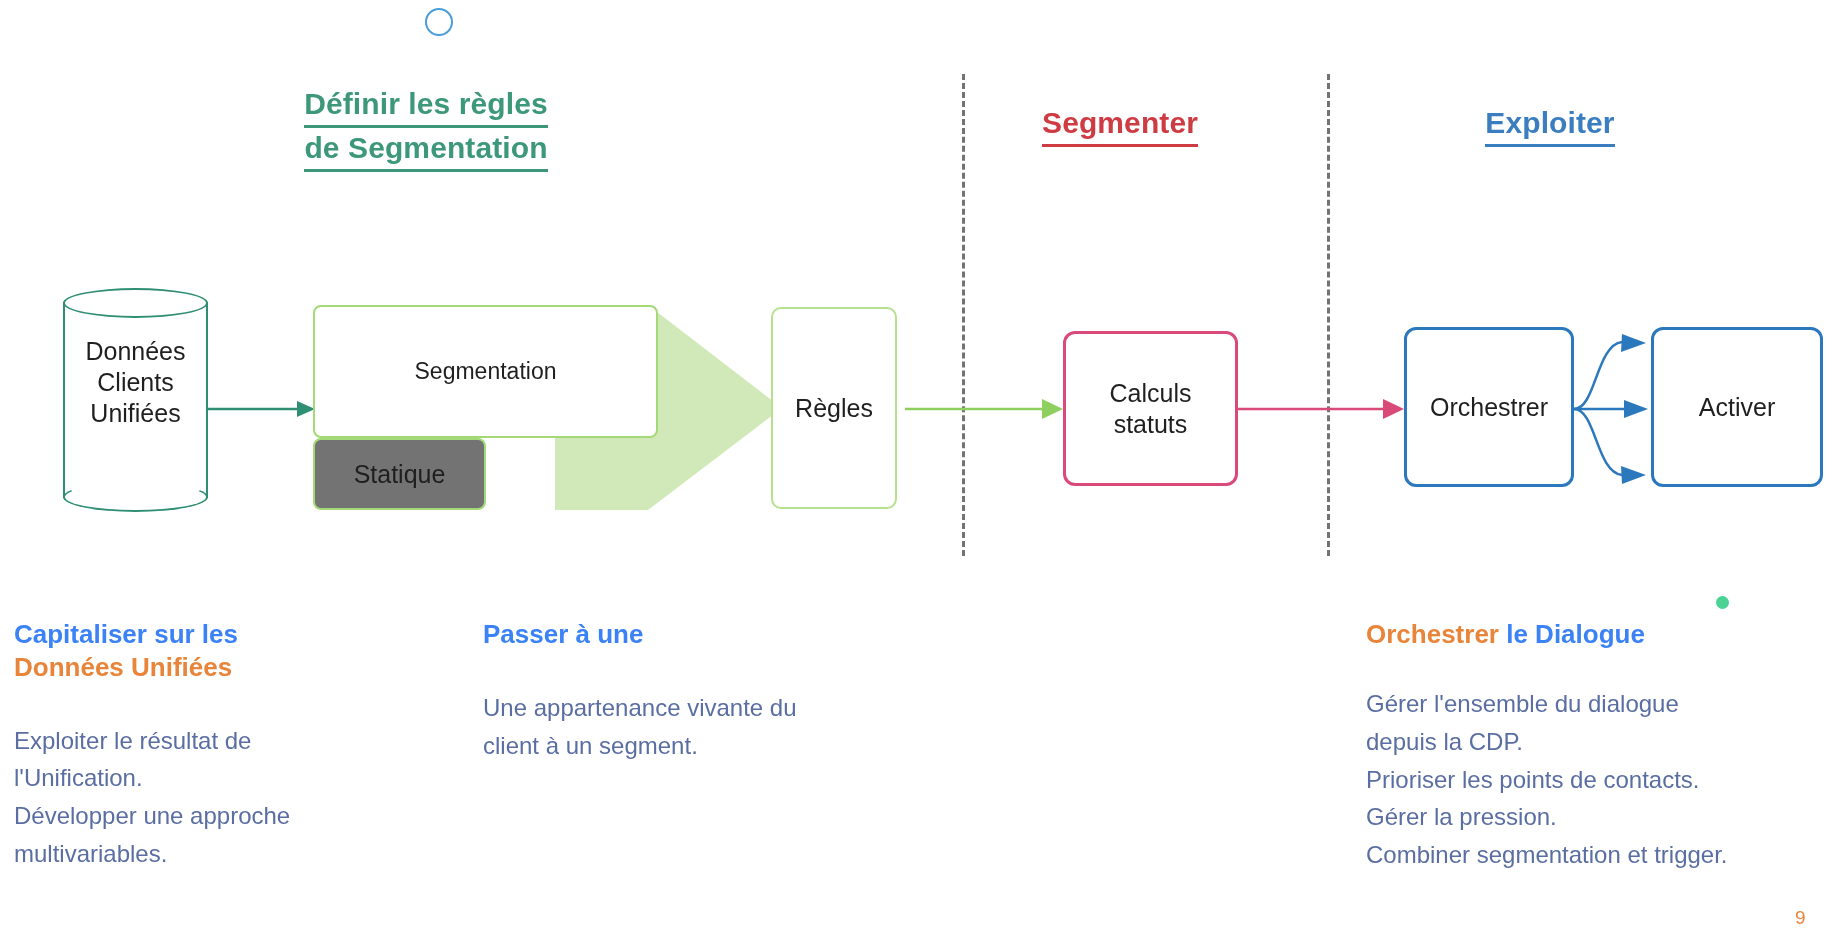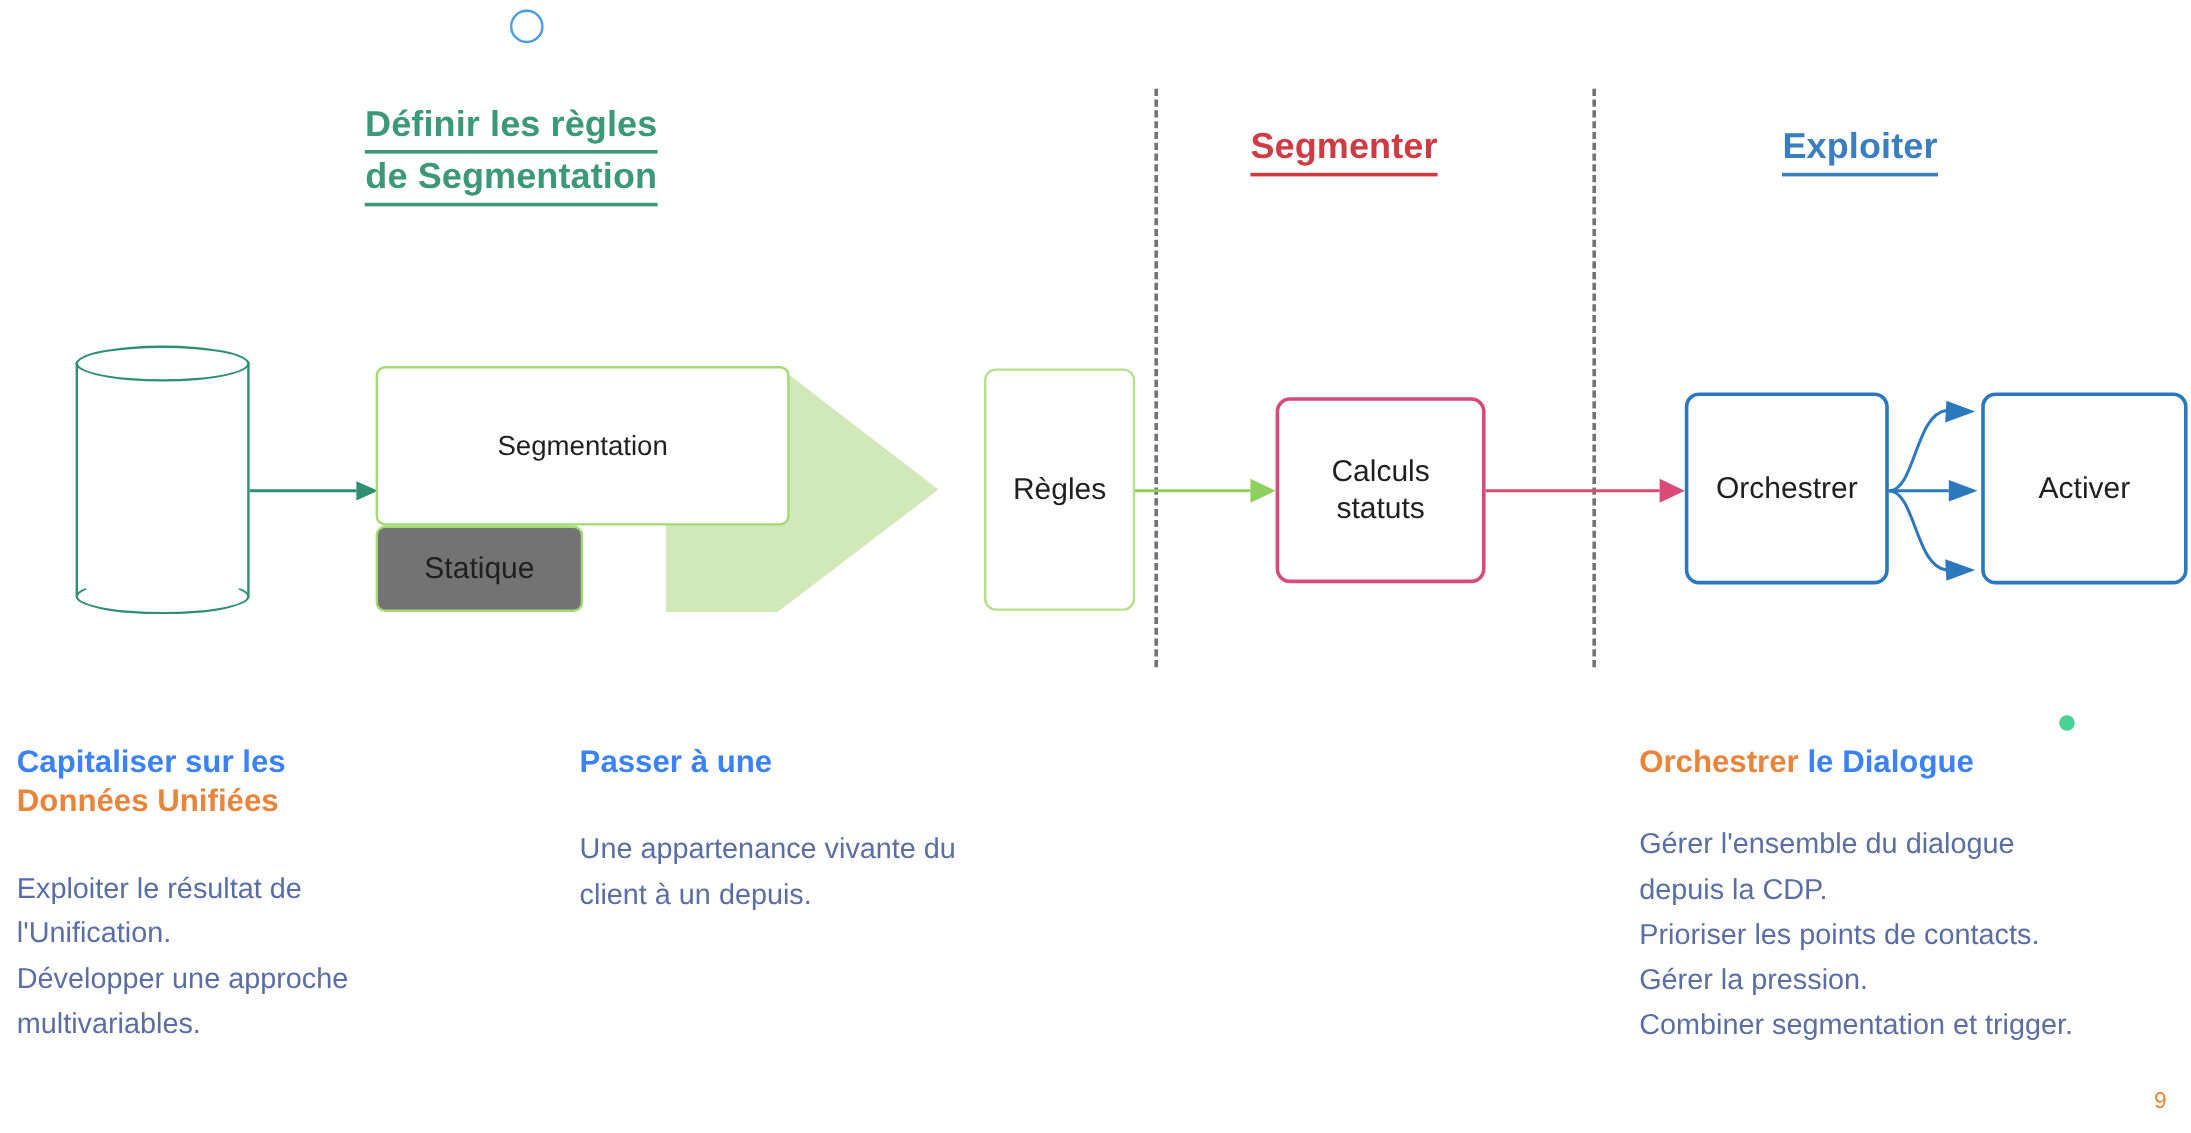--- a/index.html
+++ b/index.html
@@ -173,21 +173,21 @@
     justify-content: center;
     font-size: 25px;
     color: #1f1f1f;
   }
   #seg-static  { left: 0;     width: 173px; }
   #seg-dynamic { left: 172px; width: 174px; }
 
   
   #rules-box {
     position: absolute;
-    left: 820px;
+    left: 771px;
     top: 307px;
     width: 126px;
     height: 202px;
     border: 2.5px solid #b5e08c;
     border-radius: 10px;
     box-sizing: border-box;
     background: #fff;
     display: flex;
     align-items: center;
     justify-content: center;
@@ -291,20 +291,23 @@
     <span class="u">Segmenter</span>
   </div>
   <div class="phase-title" id="phase-exploit">
     <span class="u">Exploiter</span>
   </div>
 
   <div id="db-cylinder">
     <div class="cyl-body"></div>
     <div class="cyl-bottom"></div>
     <div class="cyl-top"></div>
+    <div class="cyl-label">Données
+Clients
+Unifiées</div>
   </div>
 
   <svg class="svg-layer" width="1826" height="944" viewBox="0 0 1826 944">
 
     <polygon points="555,305 648,305 782,408 648,510 555,510" fill="#cfe8b4" stroke="none" opacity="0.95"></polygon>
 
     <g>
       <line x1="208" y1="409" x2="297" y2="409" stroke="#2f8f73" stroke-width="2.5"></line>
       <polygon points="297,401 315,409 297,417" fill="#2f8f73"></polygon>
     </g>
@@ -370,21 +373,21 @@
       <span class="line">multivariables.</span>
     </div>
   </div>
 
   <div class="col" id="col-2">
     <div class="col-heading">
       <span class="navy">Passer à une</span><br>
     </div>
     <div class="col-body">
       <span class="line">Une appartenance vivante du</span>
-      <span class="line">client à un depuis.</span>
+      <span class="line">client à un segment.</span>
     </div>
   </div>
 
   <div class="col" id="col-3">
     <div class="col-heading">
       <span class="orange">Orchestrer</span>
       <span class="navy">le Dialogue</span>
     </div>
     <div class="col-body">
       <span class="line">Gérer l'ensemble du dialogue</span>

